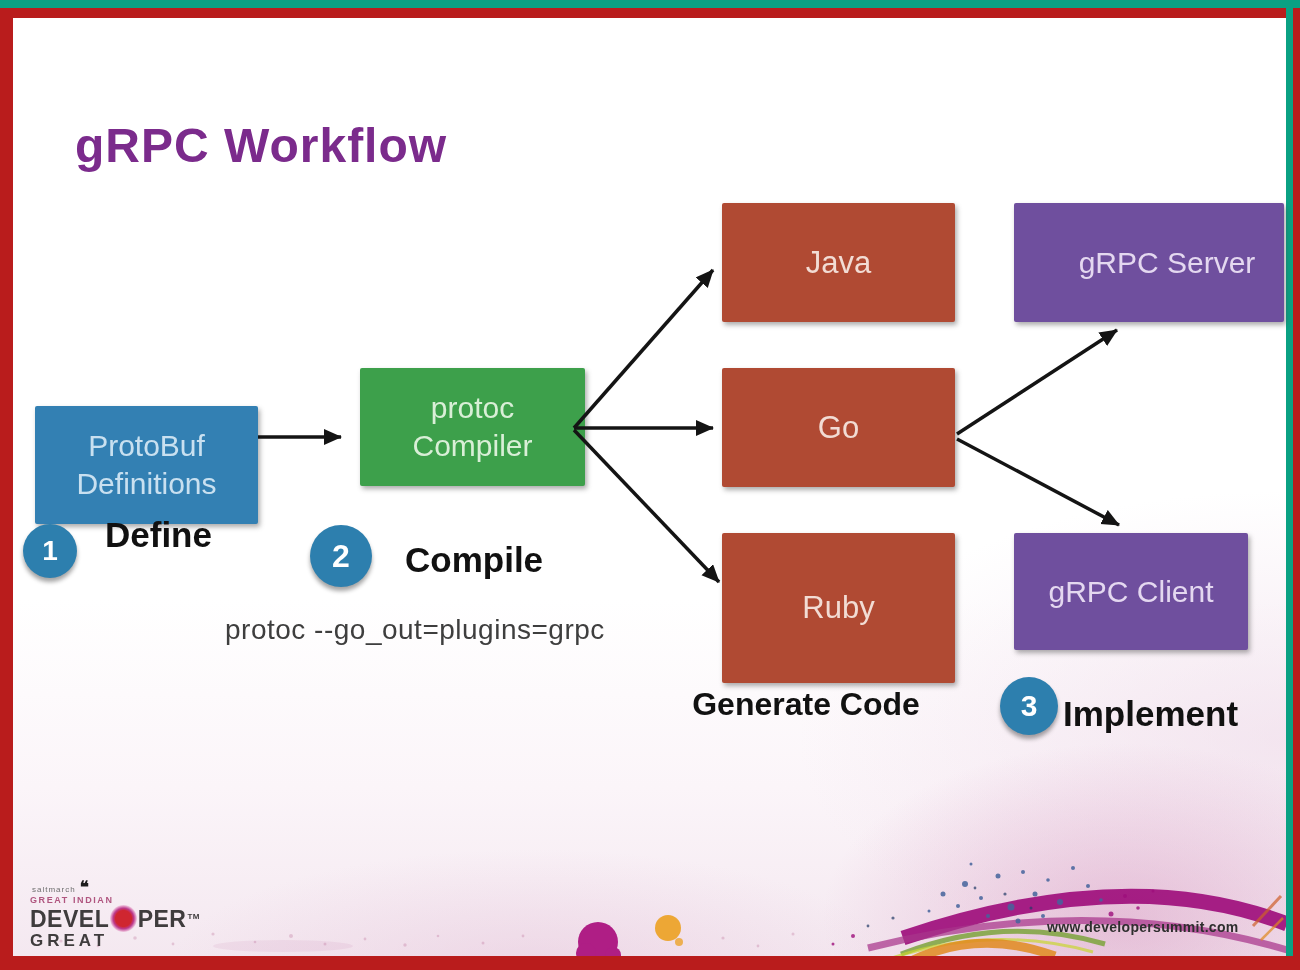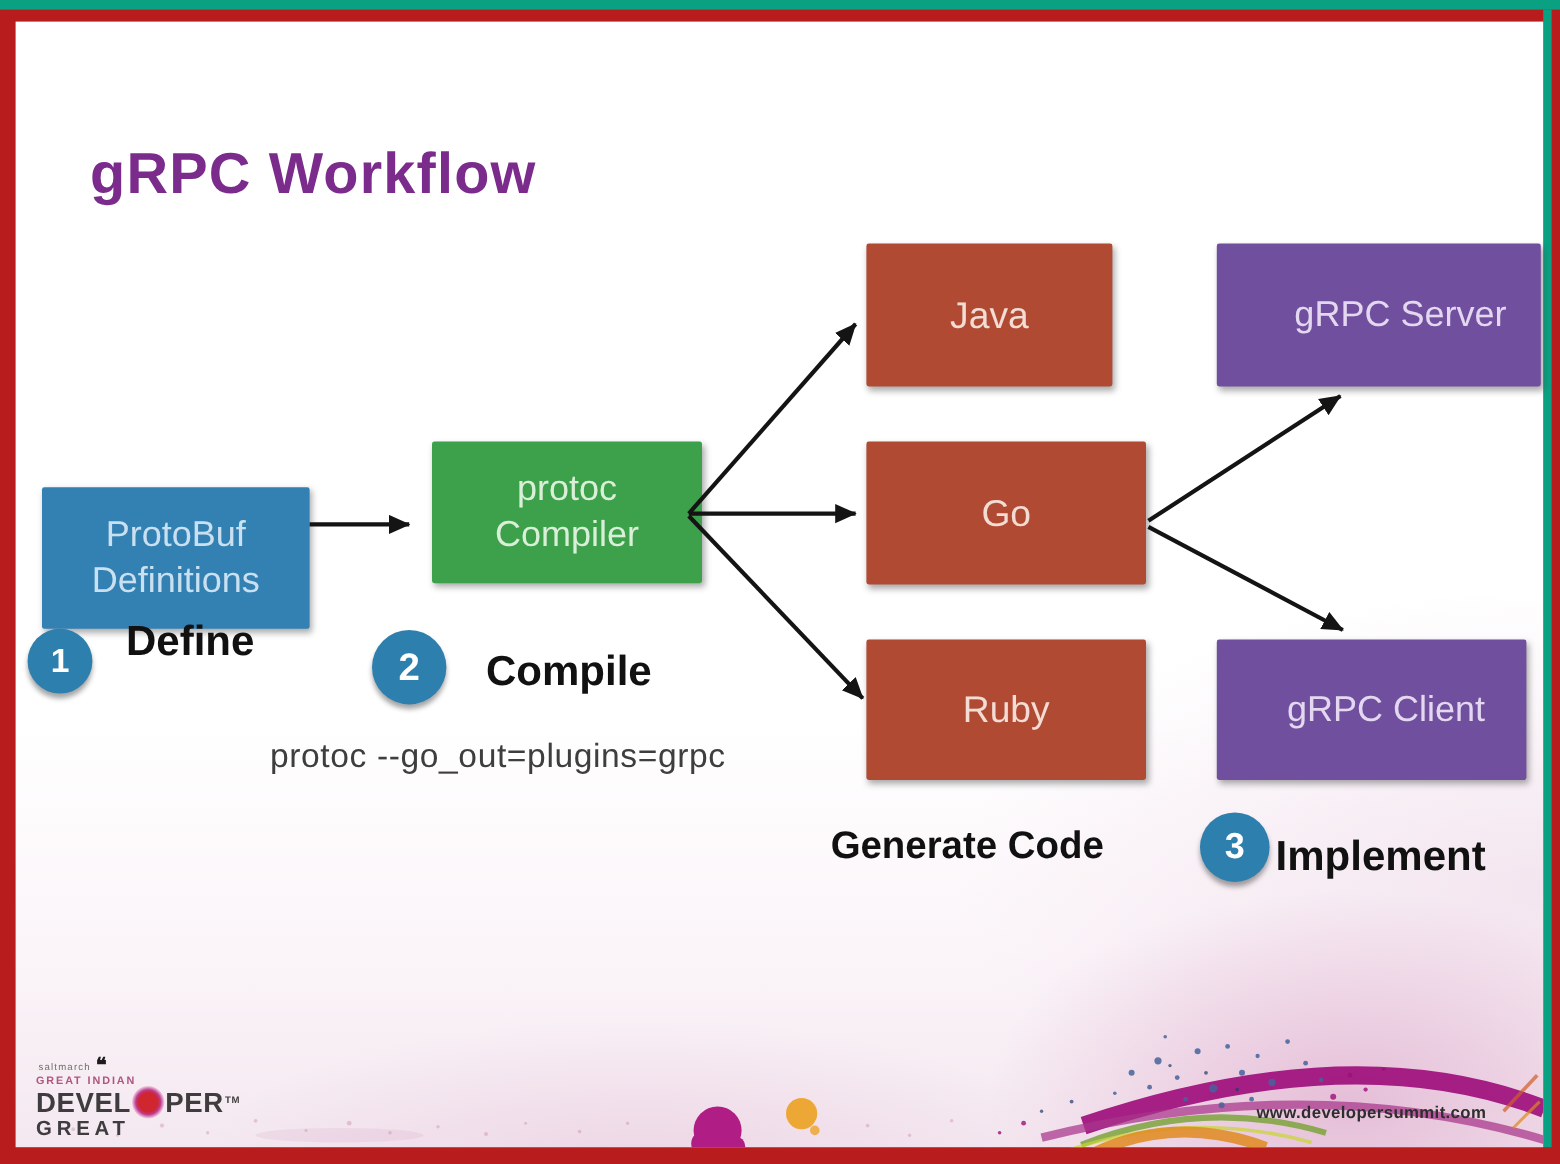--- a/index.html
+++ b/index.html
@@ -18,25 +18,25 @@
     color:#7b2b8c;letter-spacing:1px;}
   .node{position:absolute;display:flex;align-items:center;justify-content:center;
     text-align:center;border-radius:2px;box-shadow:2px 3px 5px rgba(70,70,70,0.45);}
   .node span{display:block;line-height:38px;font-size:30px;font-weight:400;}
   .node-blue{background:#3380b3;}   .node-blue span{color:#c9e0f0;}
   .node-green{background:#3da04b;}  .node-green span{color:#d9efd7;}
   .node-red{background:#b04a33;}    .node-red span{color:#f2dcd4;font-size:31px;}
   .node-purple{background:#6f4f9e;} .node-purple span{color:#e4d8f0;}
   .n-protobuf{left:22px;top:352px;width:223px;height:118px;margin-top:36px;}
   .n-protoc{left:335px;top:350px;width:225px;height:118px;margin-left:12px;}
-  .n-java{left:709px;top:185px;width:205px;height:119px;}
+  .n-java{left:709px;top:185px;width:233px;height:119px;}
   .n-go{left:709px;top:350px;width:233px;height:119px;}
-  .n-ruby{left:709px;top:515px;width:233px;height:117px;}
+  .n-ruby{left:709px;top:515px;width:233px;height:150px;}
   .n-server{left:1001px;top:185px;width:234px;height:119px;padding-left:36px;}
-  .n-client{left:1001px;top:515px;width:234px;height:117px;padding-left:24px;}
+  .n-client{left:1001px;top:515px;width:234px;height:117px;}
   .arrows{position:absolute;left:0;top:0;pointer-events:none;}
   .arrows line{stroke:#141414;stroke-width:3.5px;}
   .step-circle{position:absolute;border-radius:50%;background:#2d7fae;color:#ffffff;
     display:flex;align-items:center;justify-content:center;font-weight:bold;
     box-shadow:0 4px 4px rgba(30,30,30,0.40);}
   .c1{left:10px;top:506px;width:54px;height:54px;font-size:28px;}
   .c2{left:297px;top:507px;width:62px;height:62px;font-size:32px;}
   .c3{left:987px;top:659px;width:58px;height:58px;font-size:30px;}
   .step-label{position:absolute;font-weight:bold;color:#111111;font-size:35px;}
   .l1{left:92px;top:497px;}

